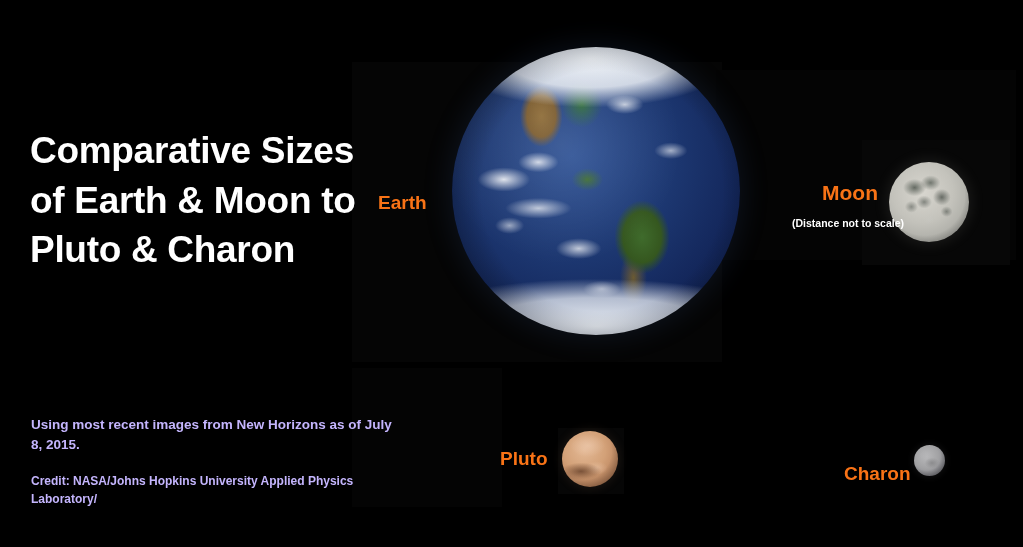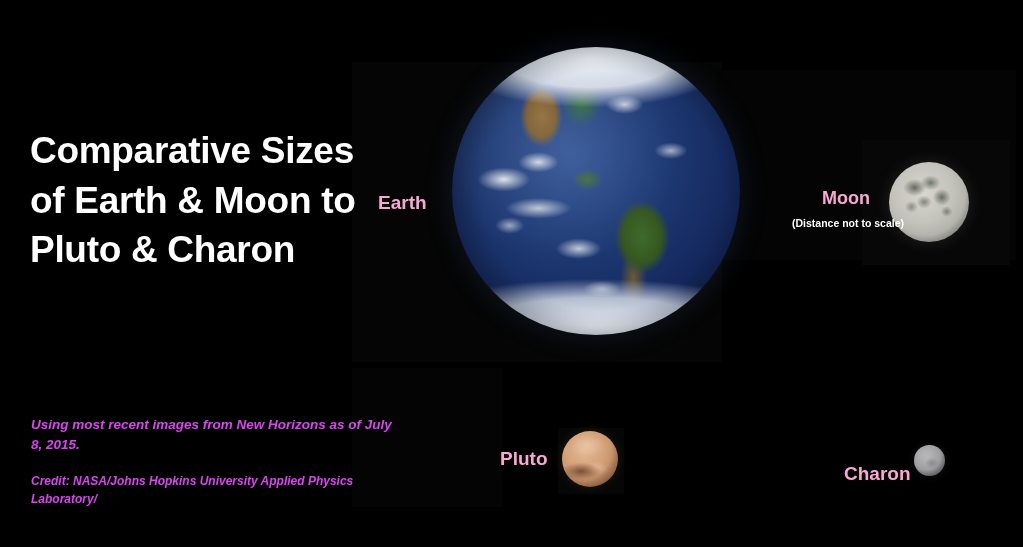--- a/index.html
+++ b/index.html
@@ -64,40 +64,39 @@
   }
 
   
   #credits {
     position: absolute;
     left: 31px;
     top: 415px;
     width: 370px;
   }
   .credit-line {
-    color: #d946ef;
+    color: #c4b5fd;
     font-size: 13px;
     font-weight: 600;
     line-height: 1.45;
     white-space: pre-line;
-    font-style: italic;
   }
   #credit-date   { margin-bottom: 19px; font-size: 13.5px; }
   #credit-source { font-size: 12px; }
 
   
   .body-label {
     position: absolute;
     font-size: 19px;
     font-weight: 600;
-    color: #f9a8d4;
+    color: #f97316;
     white-space: nowrap;
   }
   #label-earth  { left: 378px; top: 192px; }
-  #label-moon   { left: 822px; top: 188px; font-size: 18px; }
+  #label-moon   { left: 822px; top: 181px; font-size: 21px; }
   #label-pluto  { left: 500px; top: 448px; }
   #label-charon { left: 844px; top: 463px; }
   #note-moon {
     position: absolute;
     left: 784px; top: 217px;
     font-size: 10.5px;
     font-weight: 700;
     color: #ffffff;
     white-space: nowrap;
     margin-left: 8px;

